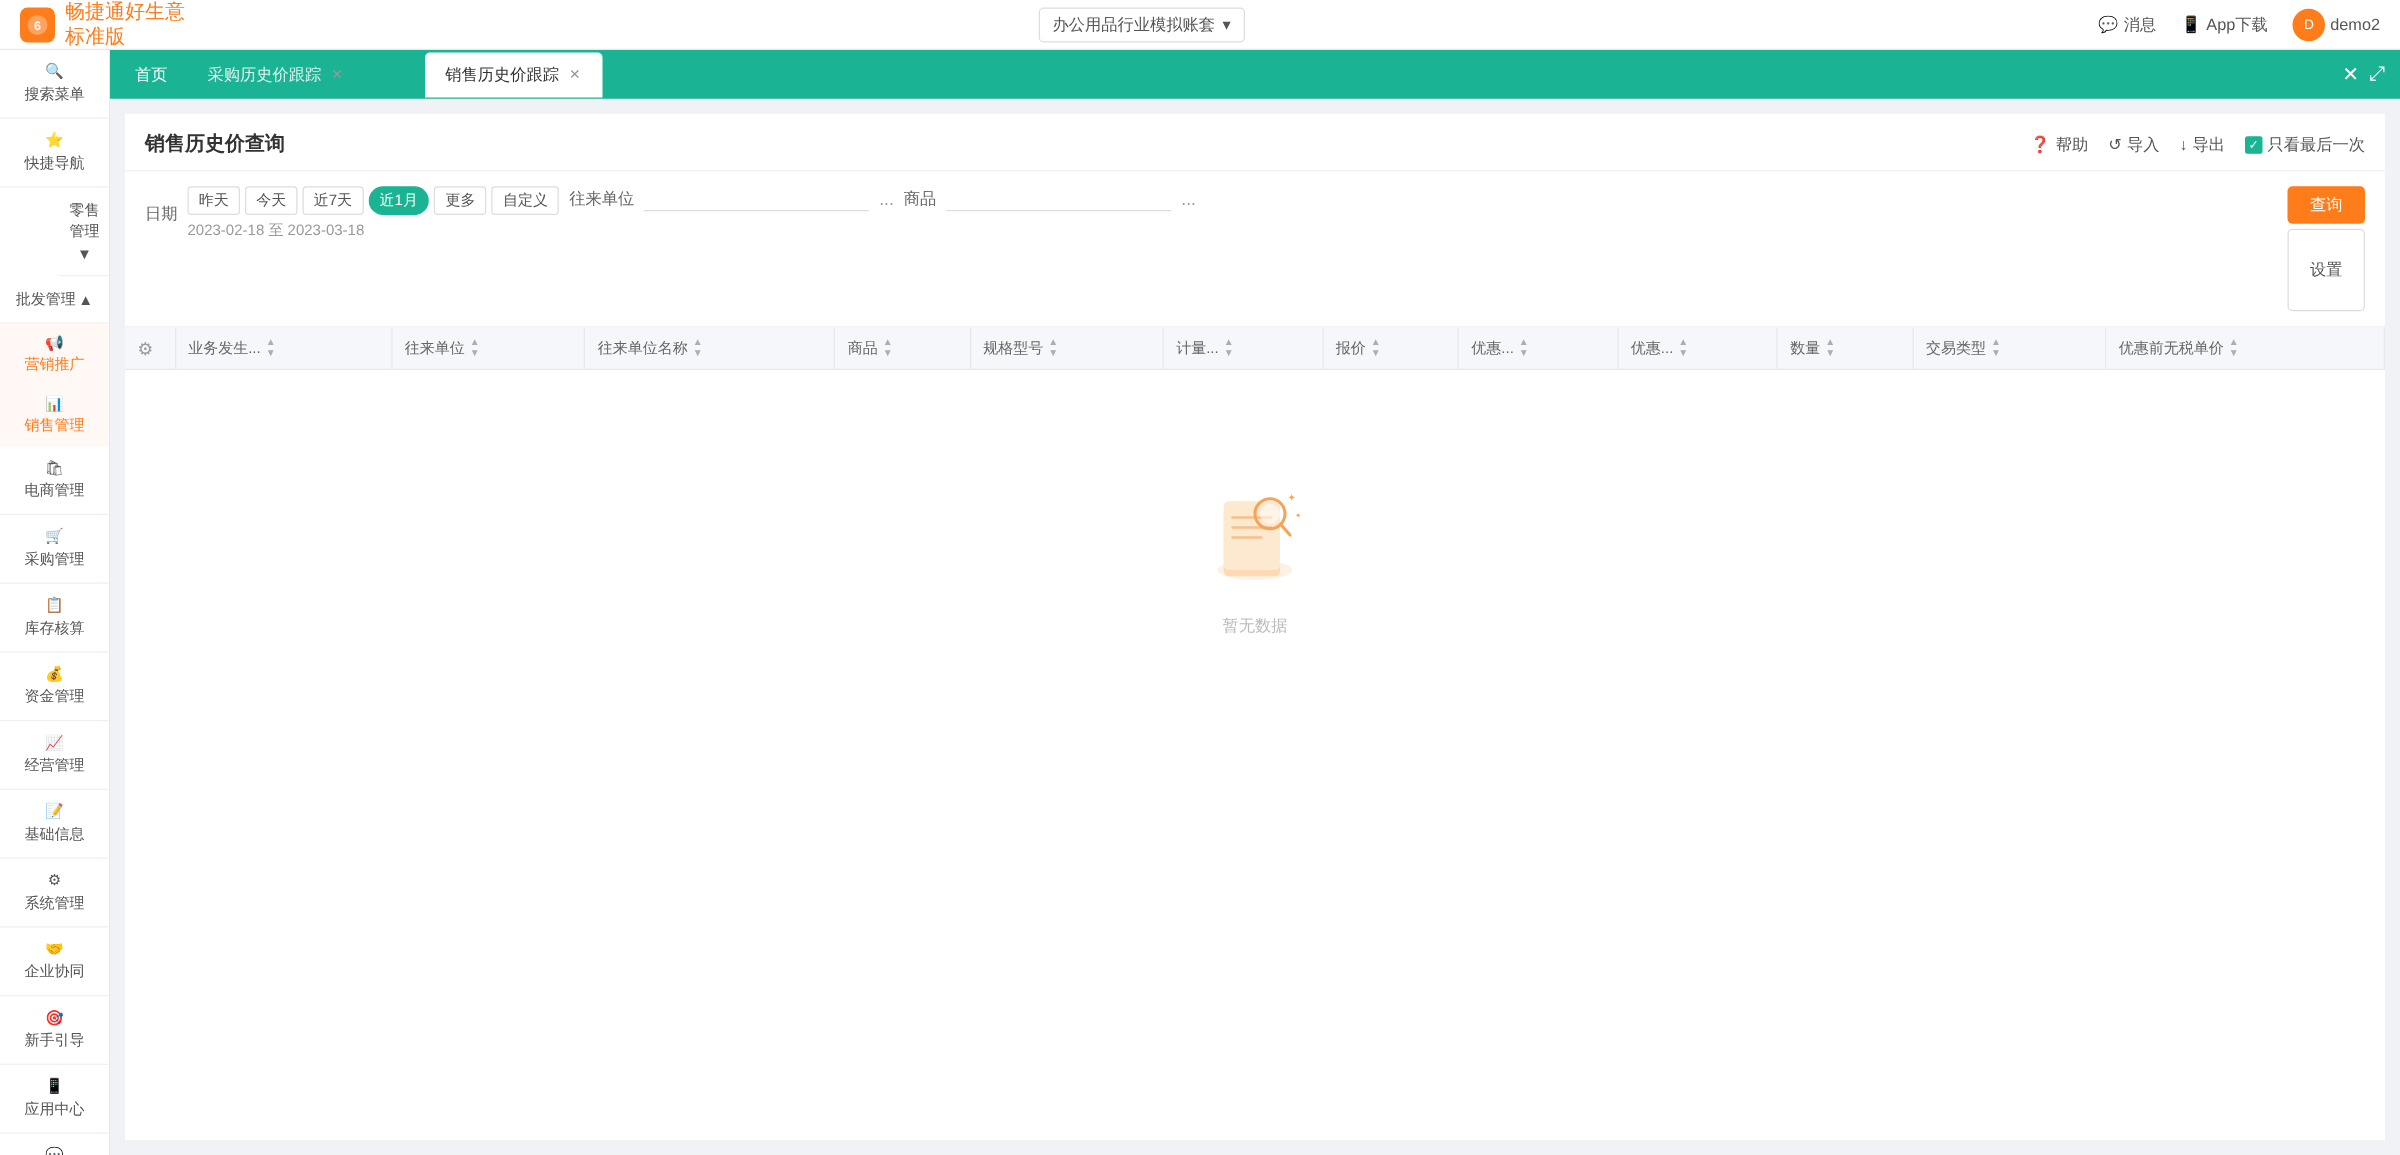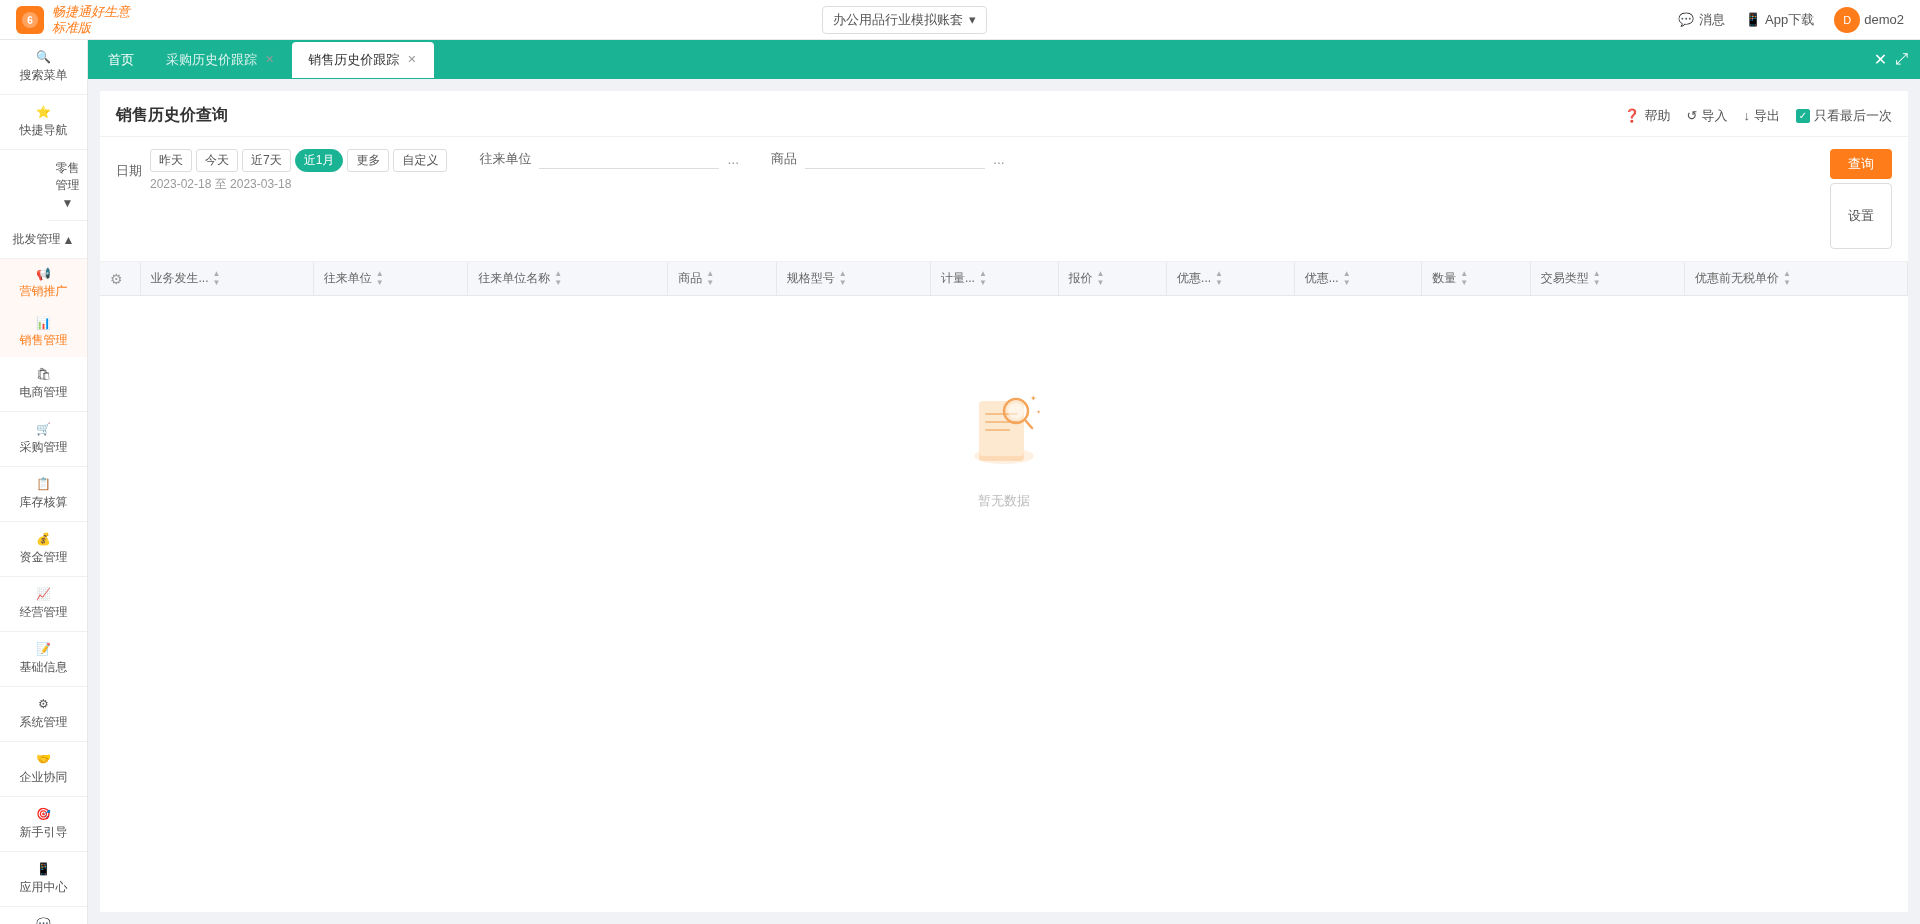--- a/index.html
+++ b/index.html
@@ -27,24 +27,23 @@
       background: #ff7c1a;
       border-radius: 6px;
       display: flex;
       align-items: center;
       justify-content: center;
       color: white;
       font-size: 10px;
       font-weight: bold;
     }
     .logo-text {
-      font-size: 13px;
+      font-size: 16px;
       color: #ff7c1a;
       line-height: 1.2;
-      font-style: italic;
     }
     .app-selector {
       display: flex;
       align-items: center;
       gap: 6px;
       padding: 4px 10px;
       border: 1px solid #ddd;
       border-radius: 4px;
       cursor: pointer;
       font-size: 13px;
@@ -147,20 +146,21 @@
       white-space: nowrap;
     }
     .tab.home {
       color: white;
       font-weight: 500;
     }
     .tab.active-tab {
       background: #fff;
       color: #333;
       border-radius: 4px 4px 0 0;
+      margin-left: 48px;
     }
     .tab-close {
       font-size: 11px;
       color: #999;
       cursor: pointer;
       padding: 2px;
       border-radius: 50%;
     }
     .tab-bar-right {
       margin-left: auto;
@@ -227,21 +227,21 @@
       justify-content: center;
       color: white;
       font-size: 10px;
     }
 
     
     .filter-bar {
       padding: 12px 16px;
       display: flex;
       align-items: flex-start;
-      gap: 32px;
+      gap: 8px;
       border-bottom: 1px solid #f0f0f0;
       flex-wrap: wrap;
     }
     .filter-group {
       display: flex;
       align-items: center;
       gap: 8px;
     }
     .filter-label {
       color: #666;

